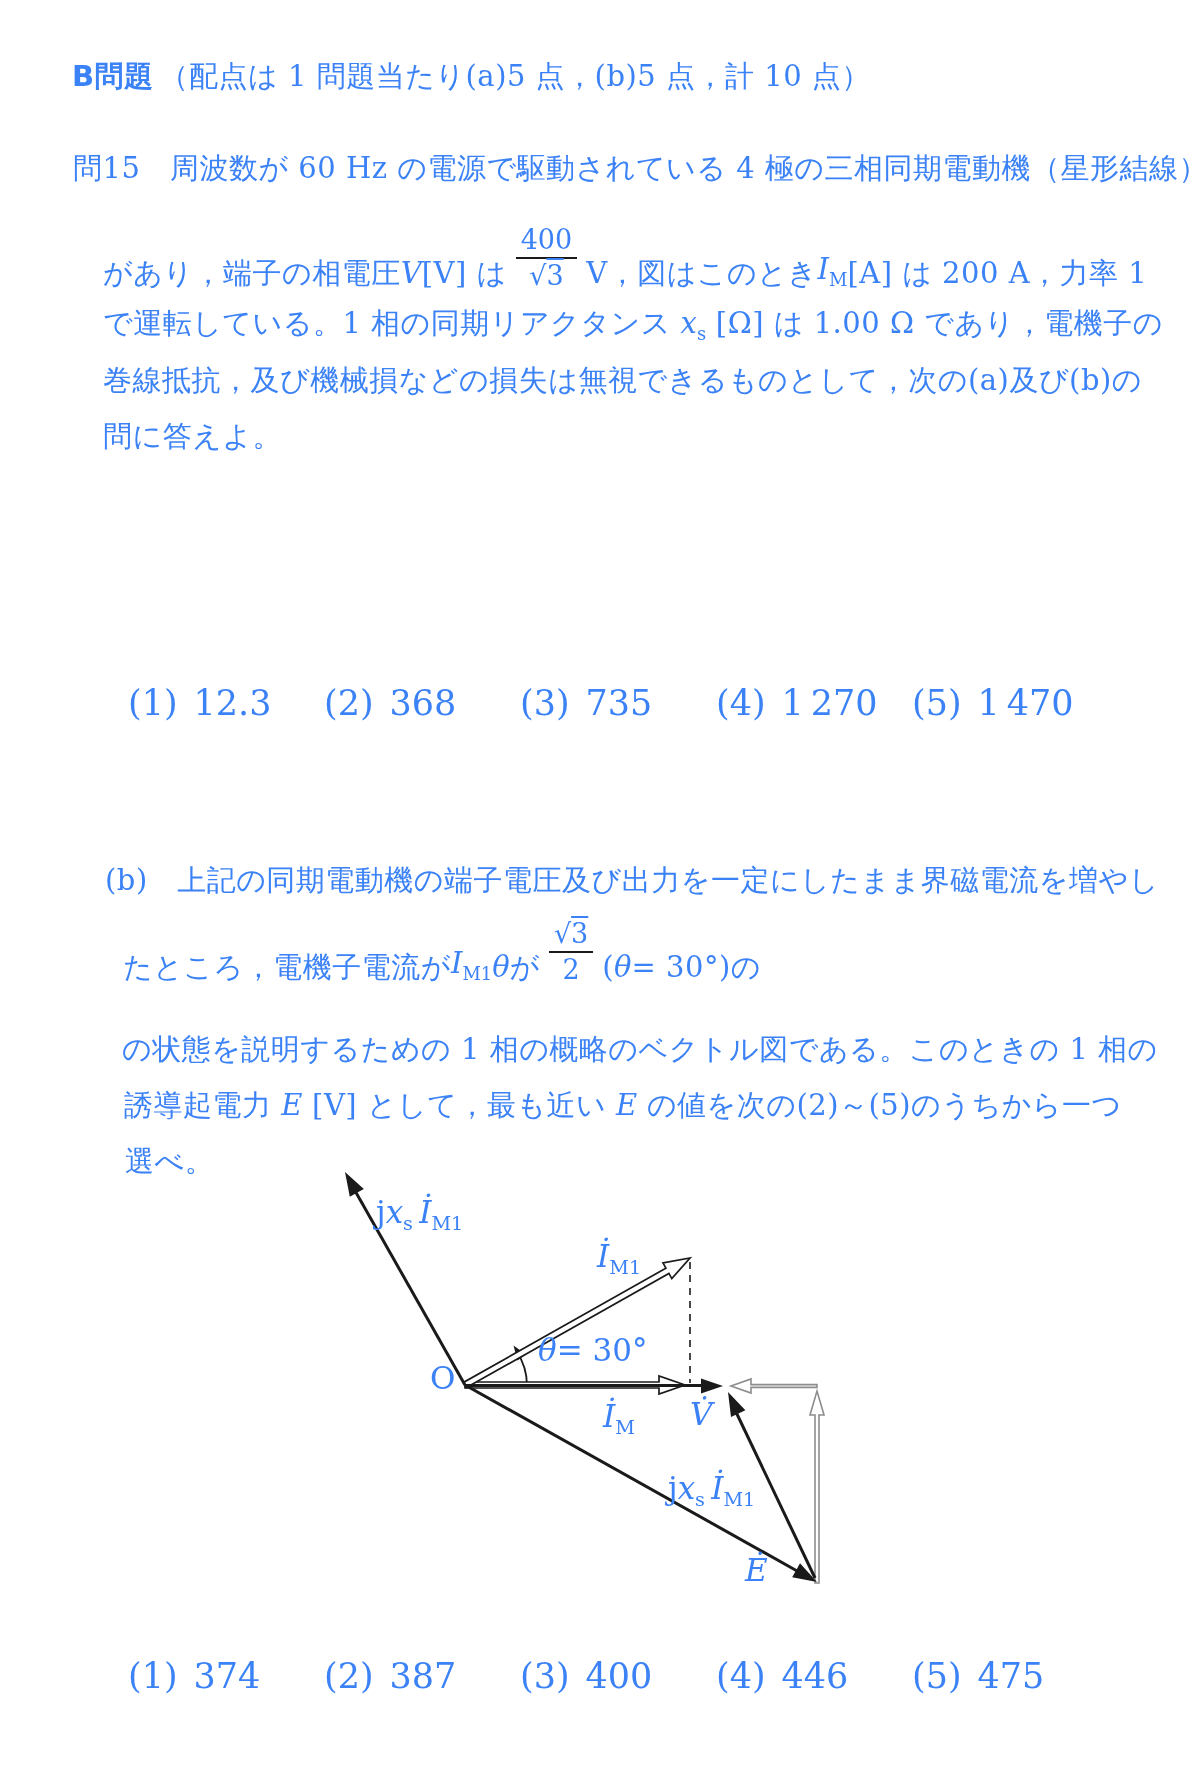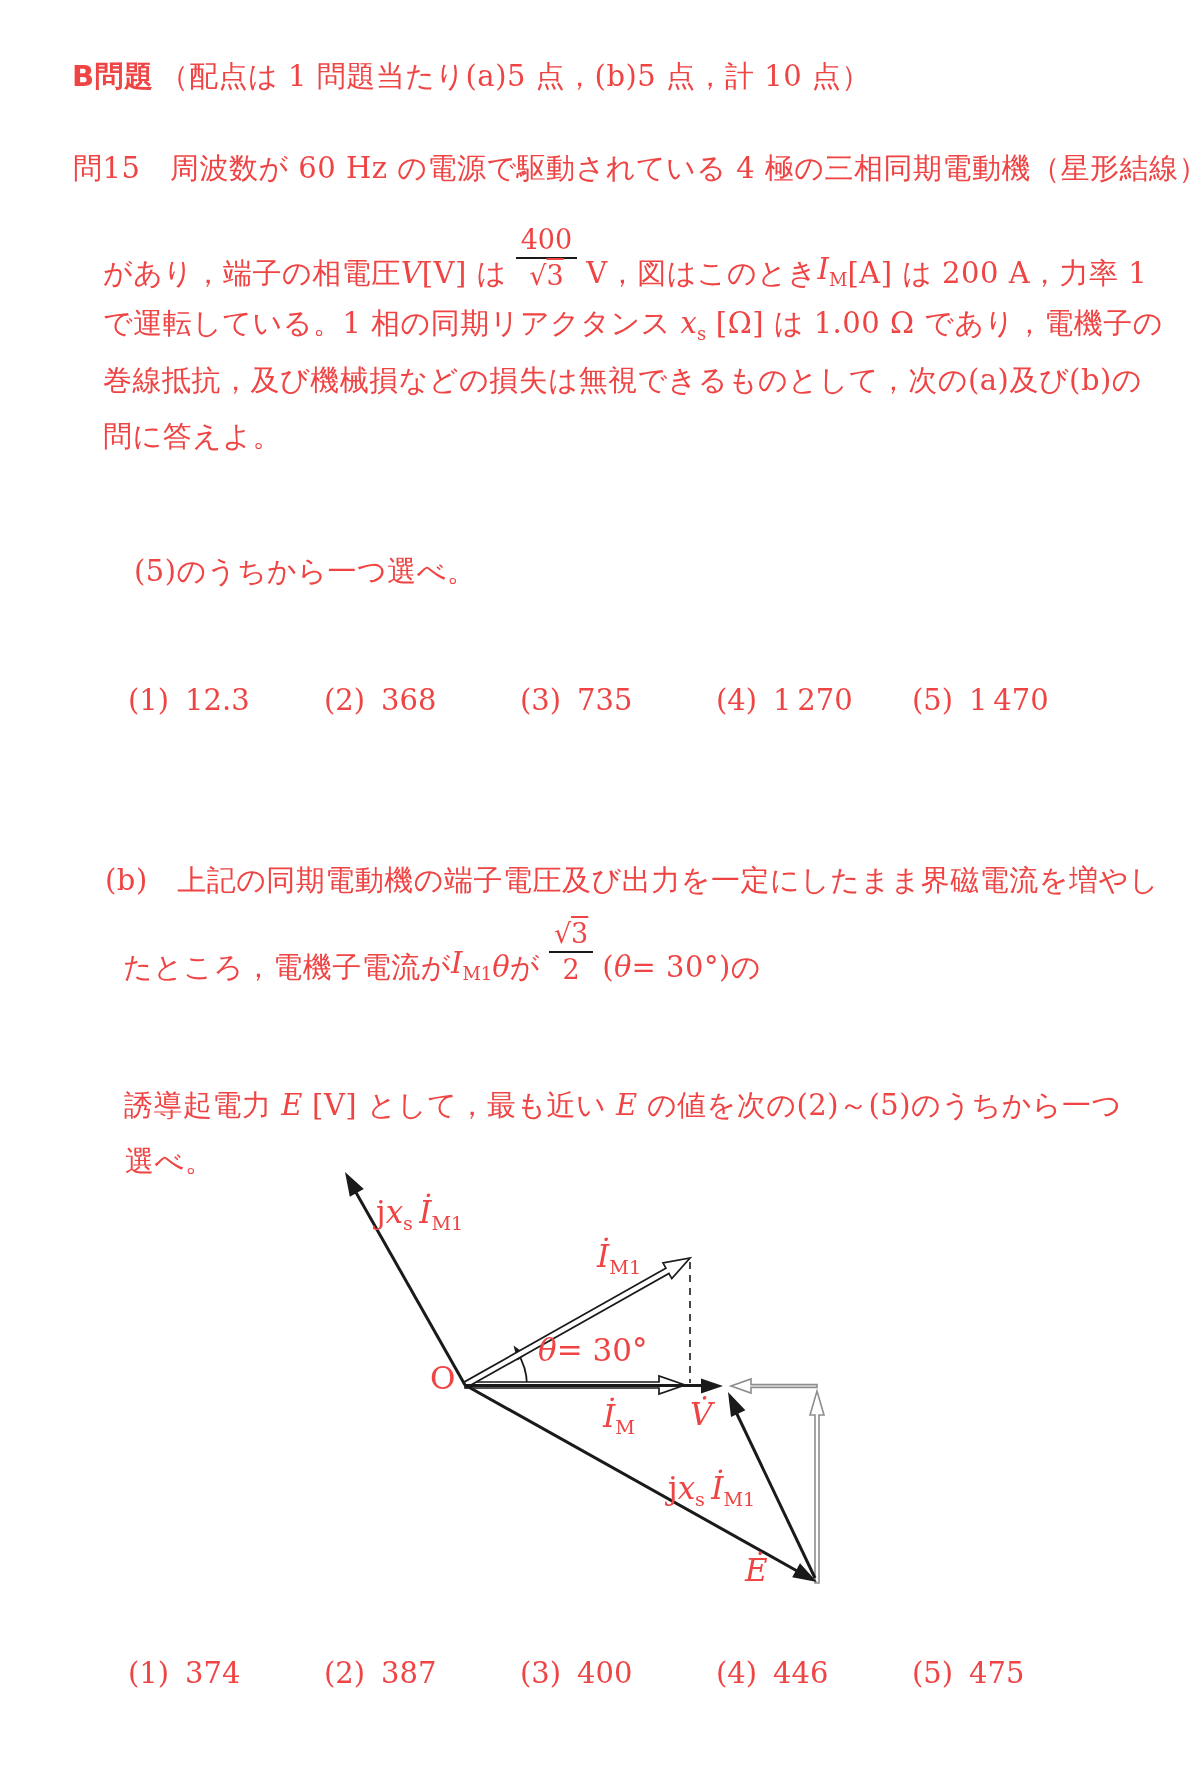--- a/index.html
+++ b/index.html
@@ -1,29 +1,29 @@
 <!DOCTYPE html>
 <html><head>
 <meta charset="utf-8">
 <style>
   html,body{margin:0;padding:0;background:#ffffff;}
   .page{position:relative;width:1200px;height:1765px;background:#ffffff;
-        font-family:"DejaVu Serif","Liberation Serif",serif;color:#ef4444;overflow:hidden;}
+        font-family:"DejaVu Serif","Liberation Serif",serif;color:#3b82f6;overflow:hidden;}
   .line{position:absolute;font-size:29px;letter-spacing:0.5px;white-space:nowrap;line-height:1.25;}
   .frow{display:flex;align-items:flex-end;}
   .hb{font-weight:bold;font-family:"DejaVu Sans","Liberation Sans",sans-serif;margin-right:6px;}
   .var{font-style:italic;letter-spacing:0;}
   .var sub{font-style:normal;font-size:62%;letter-spacing:0;}
   .frac{display:inline-flex;flex-direction:column;align-items:center;font-size:27px;
         line-height:1.12;margin:0 9px;letter-spacing:0;}
   .frac .fn{padding:0 5px 2px;border-bottom:2px solid #1a1a1a;}
   .frac .fd{padding-top:2px;}
   .ol{text-decoration:overline;}
   .choices{position:absolute;left:0;width:1200px;height:42px;}
-  .choice{position:absolute;top:0;font-size:29px;white-space:nowrap;}
+  .choice{position:absolute;top:0;font-size:35px;white-space:nowrap;}
   .choice .cv{margin-left:16px;}
   .diagram{position:absolute;left:0;width:1200px;}
   .diagram svg{position:absolute;left:0;top:0;}
   .dlabel{position:absolute;font-size:31px;white-space:nowrap;letter-spacing:0;line-height:1.2;}
   .dash{stroke:#1a1a1a;stroke-width:1.6;stroke-dasharray:7 6;fill:none;}
   .thin{stroke:#1a1a1a;stroke-width:1.8;fill:none;}
   .fillb{fill:#1a1a1a;}
   .solid{stroke:#1a1a1a;stroke-width:3;}
   .open{fill:#ffffff;stroke:#1a1a1a;stroke-width:1.7;}
   .gray{fill:#ffffff;stroke:#8d8d8d;stroke-width:1.6;}
@@ -47,21 +47,20 @@
         <span class="fd">√<span class="ol">3</span></span>
       </span>
       <span>V，図はこのとき </span>
       <span class="var">I<sub>M</sub></span>
       <span> [A] は 200 A，力率 1</span>
     </div>
   <div class="line" style="left:103px;top:305px"><span>で運転している。1 相の同期リアクタンス </span><span class="var">x<sub>s</sub></span><span> [Ω] は 1.00 Ω であり，電機子の</span></div>
   <div class="line" style="left:103px;top:362px"><span>巻線抵抗，及び機械損などの損失は無視できるものとして，次の(a)及び(b)の</span></div>
   <div class="line" style="left:103px;top:418px"><span>問に答えよ。</span></div>
 
-  <div class="line" style="left:134px;top:553px"><span>(5)のうちから一つ選べ。</span></div>
   <div class="choices" style="top:683px">
       <span class="choice" style="left: 128px;"><span class="cl">(1)</span><span class="cv">12.3</span></span>
       <span class="choice" style="left: 324px;"><span class="cl">(2)</span><span class="cv">368</span></span>
       <span class="choice" style="left: 520px;"><span class="cl">(3)</span><span class="cv">735</span></span>
       <span class="choice" style="left: 716px;"><span class="cl">(4)</span><span class="cv">1 270</span></span>
       <span class="choice" style="left: 912px;"><span class="cl">(5)</span><span class="cv">1 470</span></span>
     </div>
 
   <div class="line" style="left:105px;top:862px"><span>(b)　上記の同期電動機の端子電圧及び出力を一定にしたまま界磁電流を増やし</span></div>
   <div class="line frow" style="left:123px;top:893px;height:92px">
@@ -70,20 +69,21 @@
       <span class="var">θ</span>
       <span> が</span>
       <span class="frac">
         <span class="fn">√<span class="ol">3</span></span>
         <span class="fd">2</span>
       </span>
       <span>(</span>
       <span class="var">θ</span>
       <span> = 30°)の</span>
     </div>
+  <div class="line" style="left:122px;top:1031px"><span>の状態を説明するための 1 相の概略のベクトル図である。このときの 1 相の</span></div>
   <div class="line" style="left:124px;top:1087px"><span>誘導起電力 </span><span class="var">E</span><span> [V] として，最も近い </span><span class="var">E</span><span> の値を次の(2)～(5)のうちから一つ</span></div>
   <div class="line" style="left:125px;top:1143px"><span>選べ。</span></div>
 
   <div class="diagram" style="top:1140px;height:470px">
     <svg width="1200" height="470" viewBox="0 0 1200 470">
       <g>
         <path class="dash" d="M690 122 L690 243"></path>
       </g>
       <g>
         <path class="thin" d="M527 245 A62 62 0 0 0 517 212"></path>

